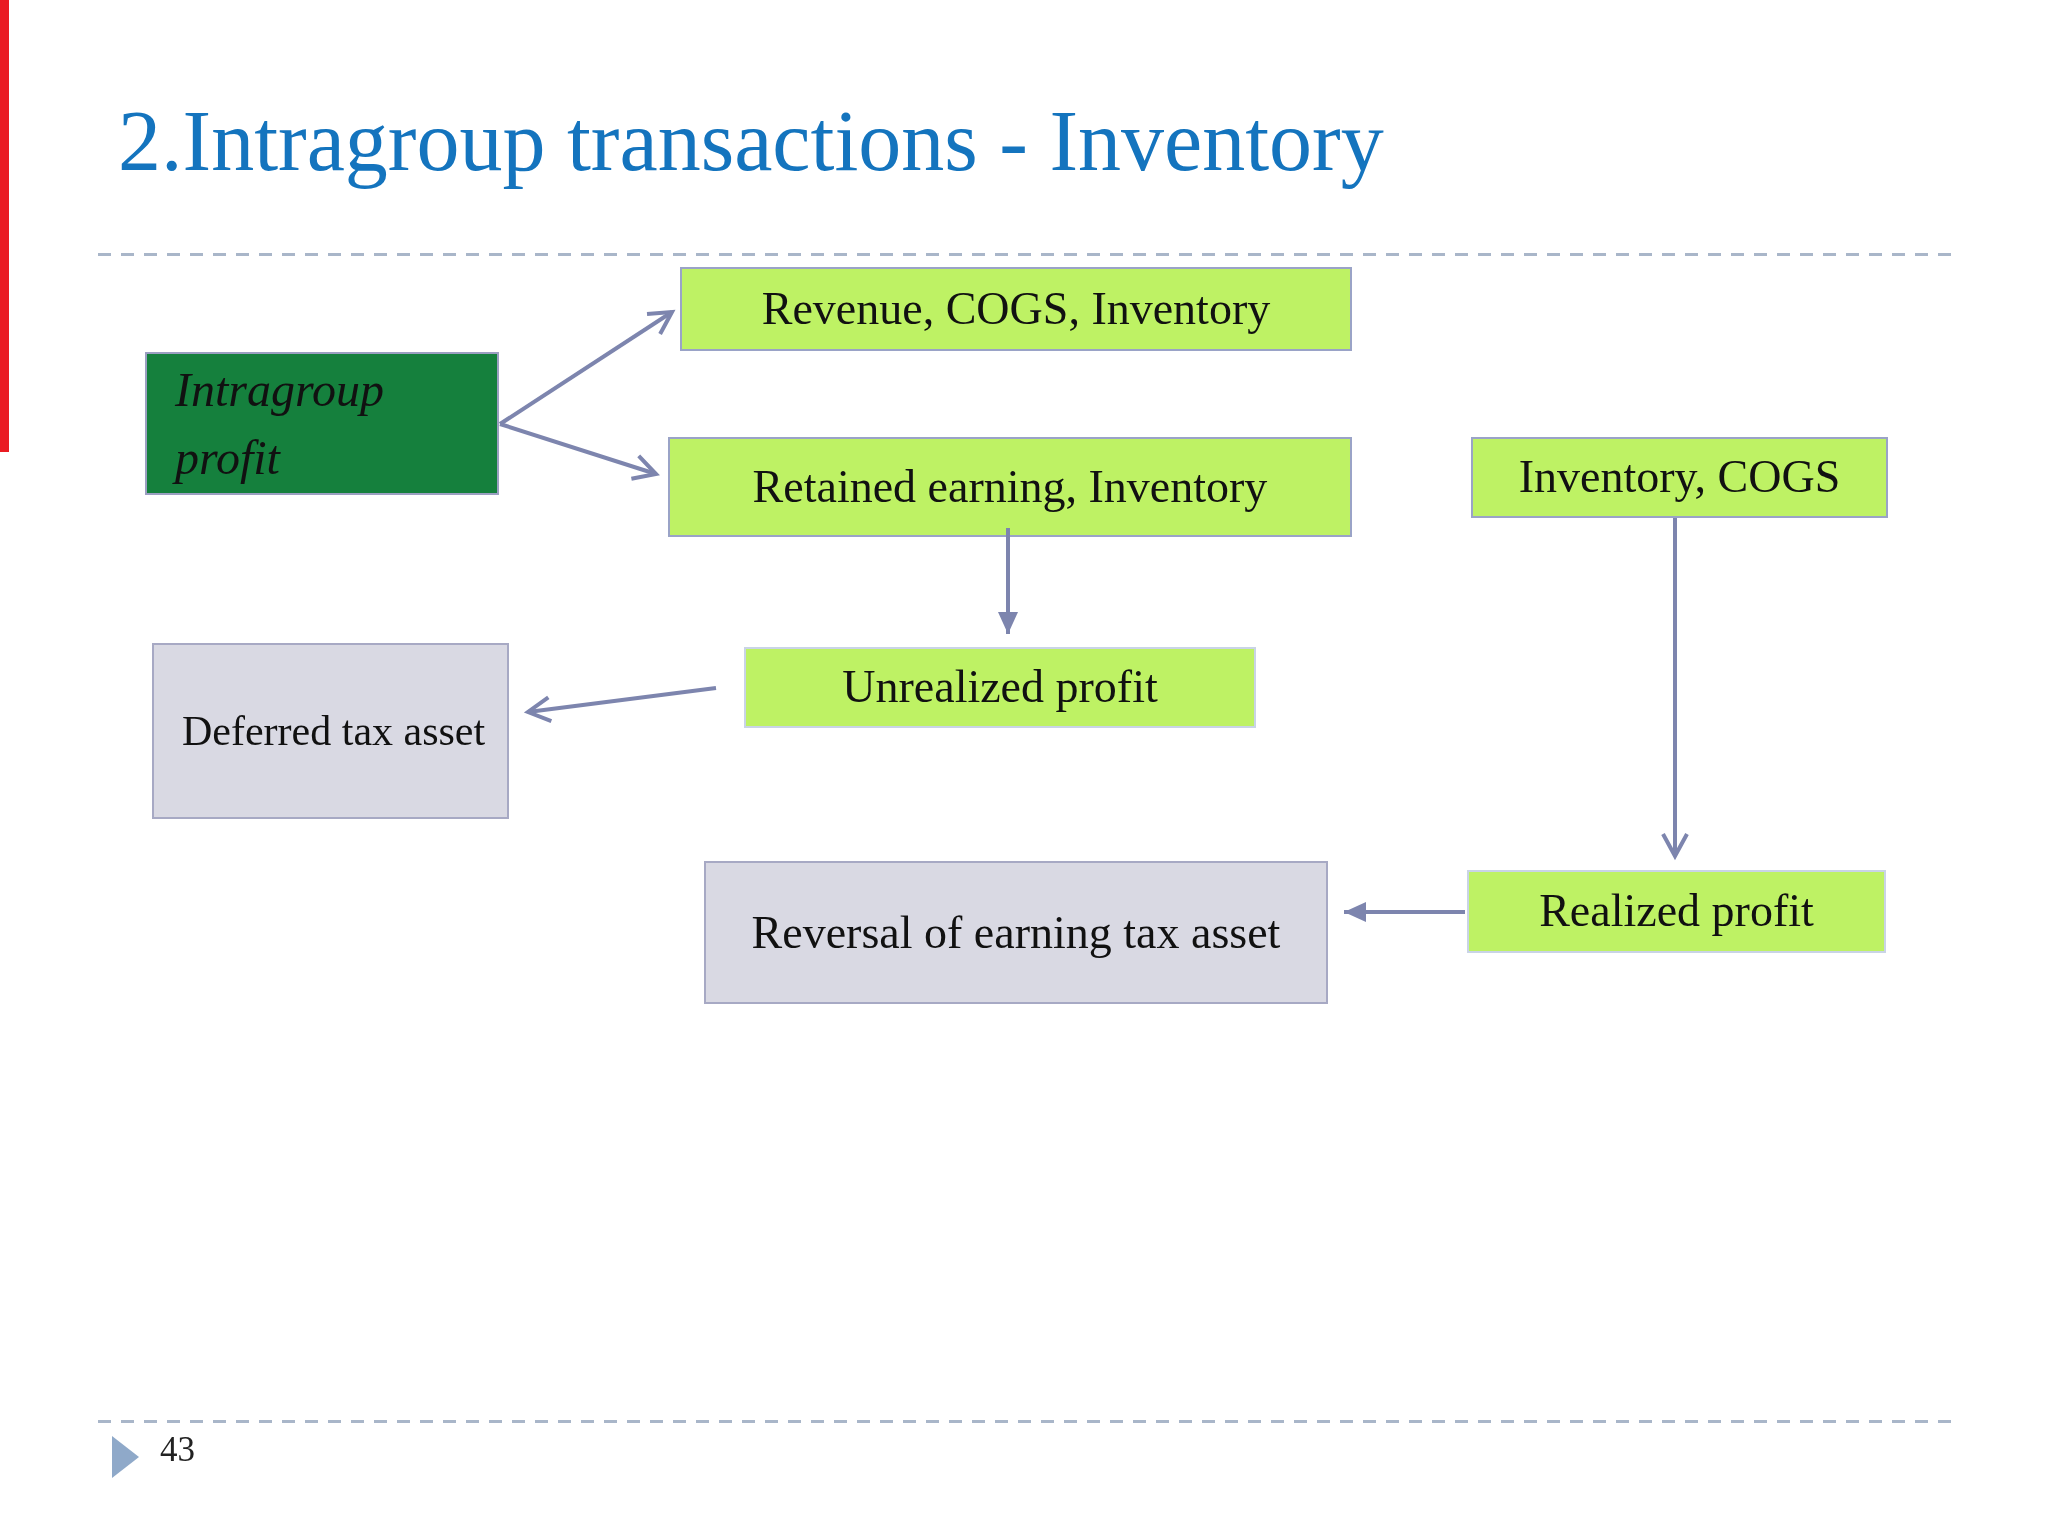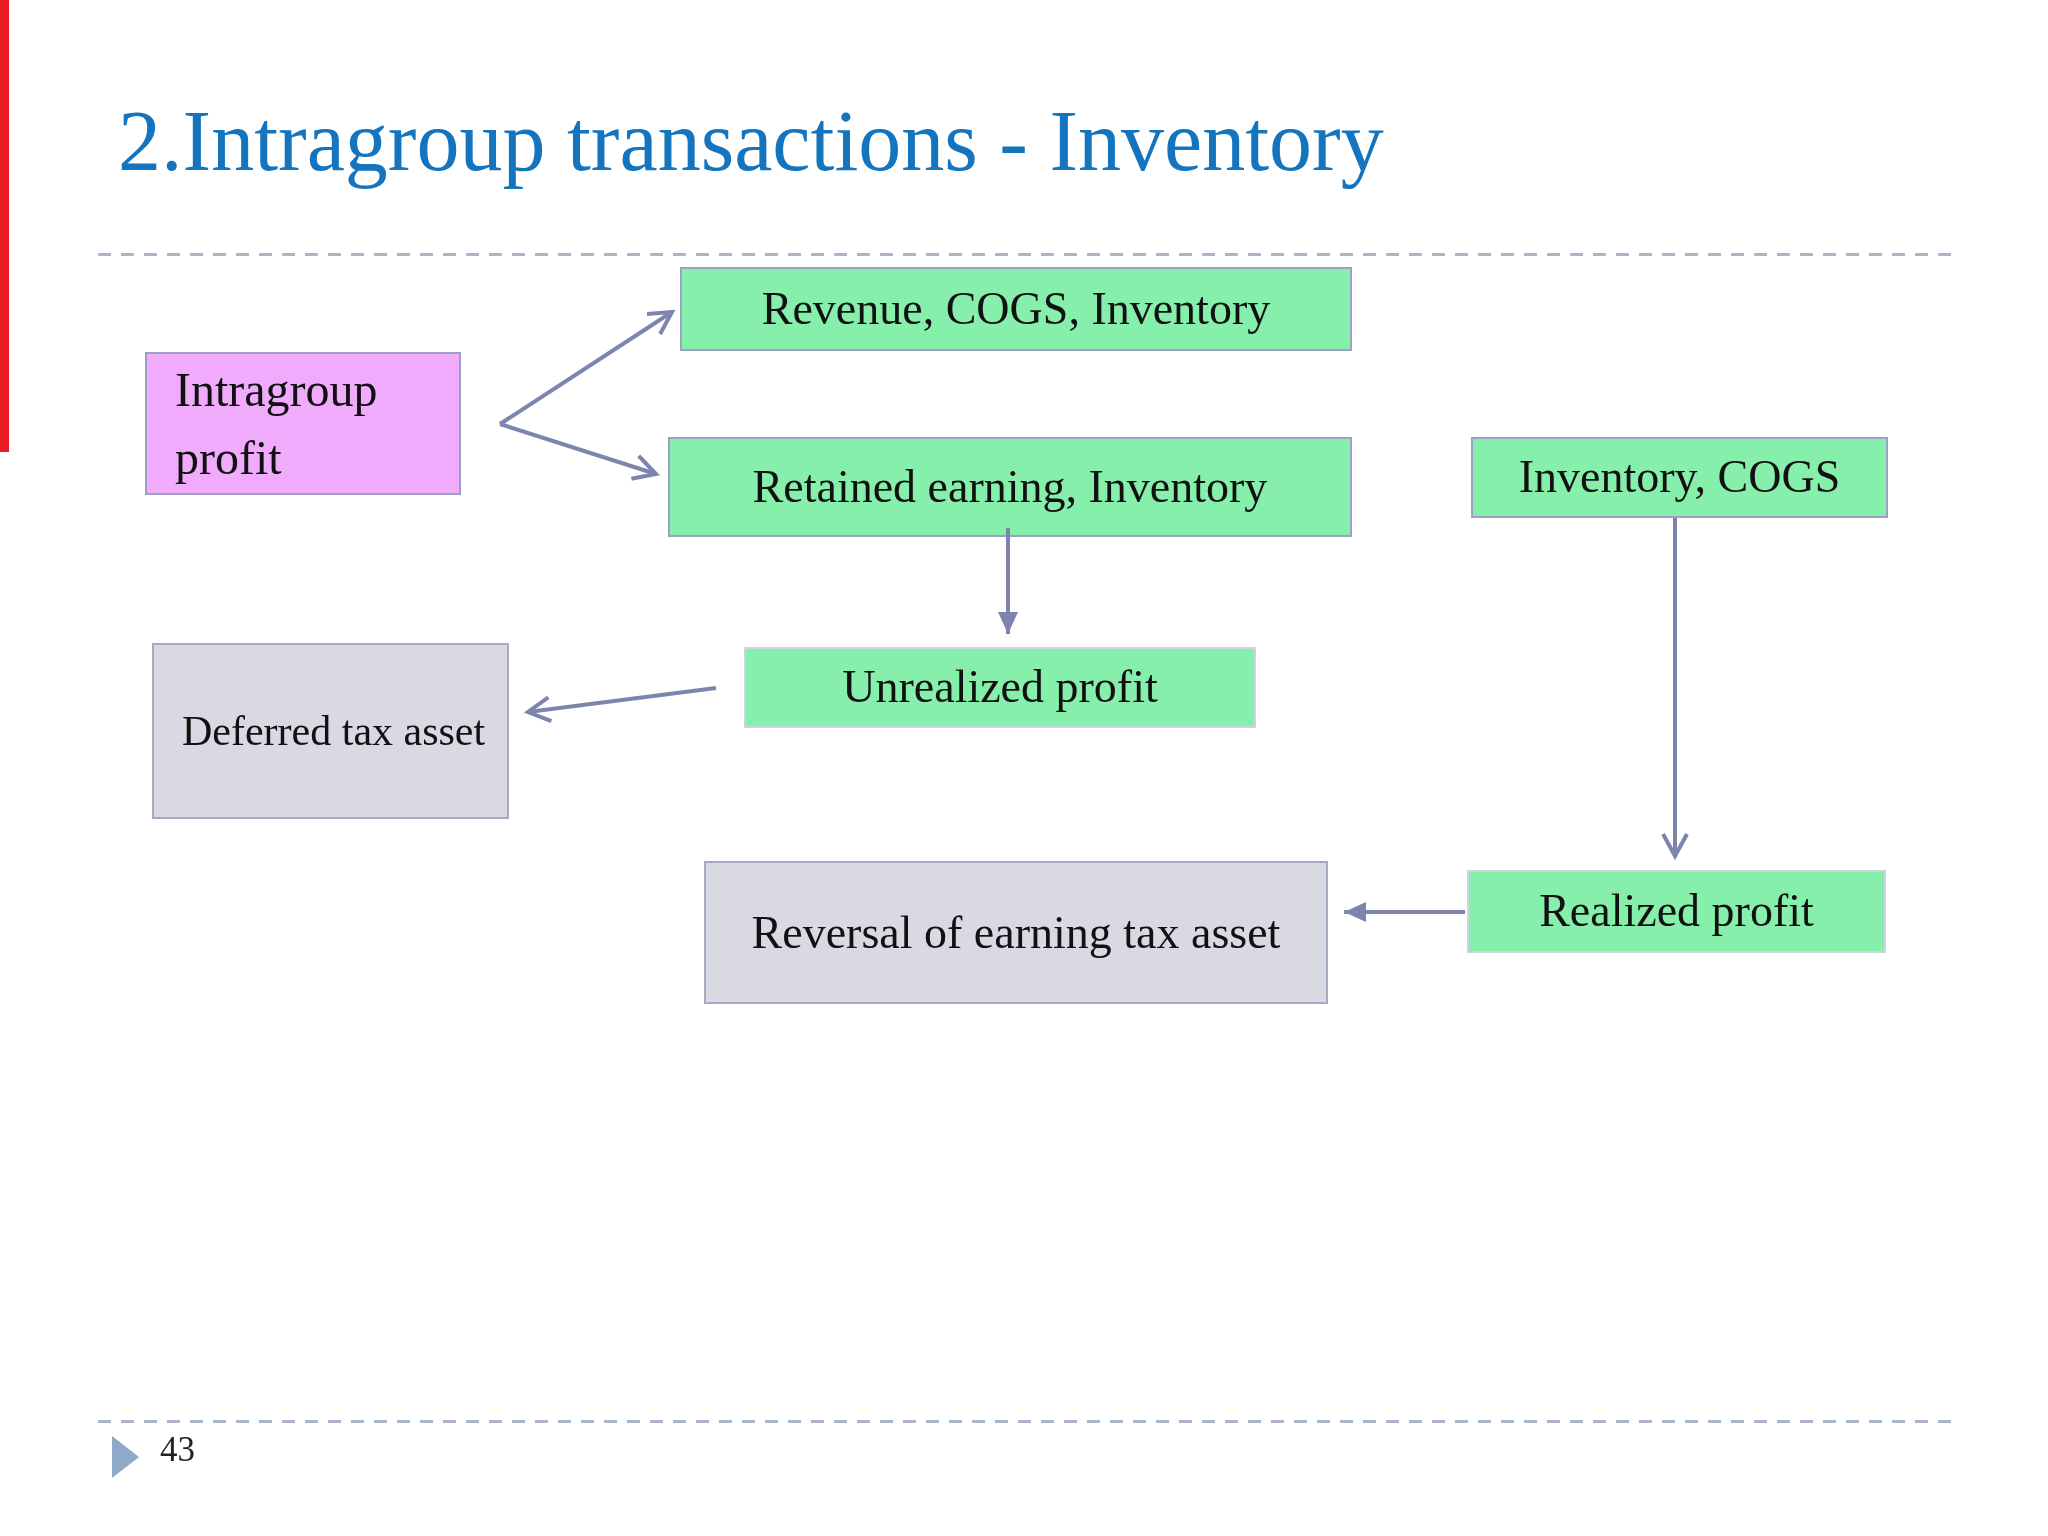--- a/index.html
+++ b/index.html
@@ -13,26 +13,26 @@
     color:#1474BE;white-space:nowrap;letter-spacing:0px;line-height:1.15;
   }
   .dashed-rule{
     position:absolute;left:98px;width:1854px;height:3px;
     background:repeating-linear-gradient(90deg,#A9B6C9 0 13px,transparent 13px 23px);
   }
   .rule-top{top:253px;}
   .rule-bottom{top:1420px;}
   .node{
     position:absolute;box-sizing:border-box;display:flex;align-items:center;
-    font-size:46px;line-height:1.4;background:#86efac;border:2px solid #9AA3C7;
+    font-size:46px;line-height:1.4;background:#bef264;border:2px solid #9AA3C7;
   }
   .node.center{justify-content:center;text-align:center;}
   .node.leftpad{justify-content:flex-start;text-align:left;padding-left:28px;padding-right:10px;}
   #node-revenue   {left:680px; top:267px; width:672px; height:84px;}
-  #node-intragroup{left:145px; top:352px; width:316px; height:143px; background:#f0abfc; border-color:#9B9FC1; font-size:48px;}
+  #node-intragroup{left:145px; top:352px; width:354px; height:143px; background:#15803d; border-color:#9B9FC1; font-size:48px;font-style:italic;}
   #node-retained  {left:668px; top:437px; width:684px; height:100px;}
   #node-invcogs   {left:1471px;top:437px; width:417px; height:81px;}
   #node-unrealized{left:716px; top:647px; width:512px; height:81px; border-color:#C9D4E6;margin-left:28px;}
   #node-deferred  {left:152px; top:643px; width:357px; height:176px; background:#D9D9E3; border-color:#A7A9C4; font-size:42px;}
   #node-reversal  {left:704px; top:861px; width:624px; height:143px; background:#D9D9E3; border-color:#A7A9C4; line-height:1.5;}
   #node-realized  {left:1467px;top:870px; width:419px; height:83px; border-color:#C9D4E6;}
   .arrows{position:absolute;left:0;top:0;width:2048px;height:1536px;pointer-events:none;}
   .footer-triangle{
     position:absolute;left:112px;top:1436px;width:0;height:0;
     border-top:21px solid transparent;border-bottom:21px solid transparent;

